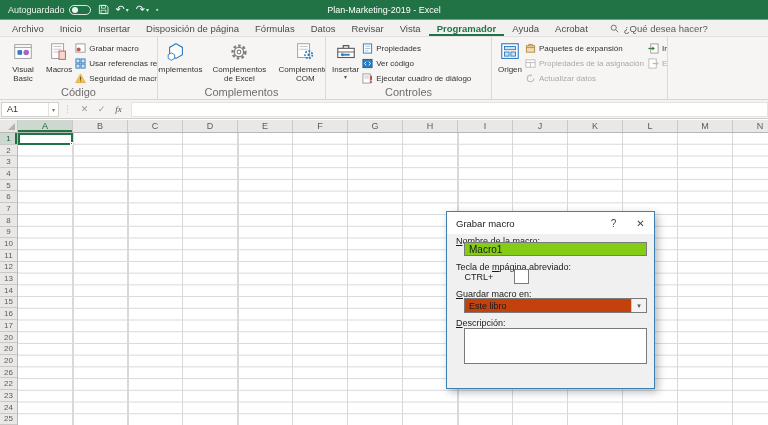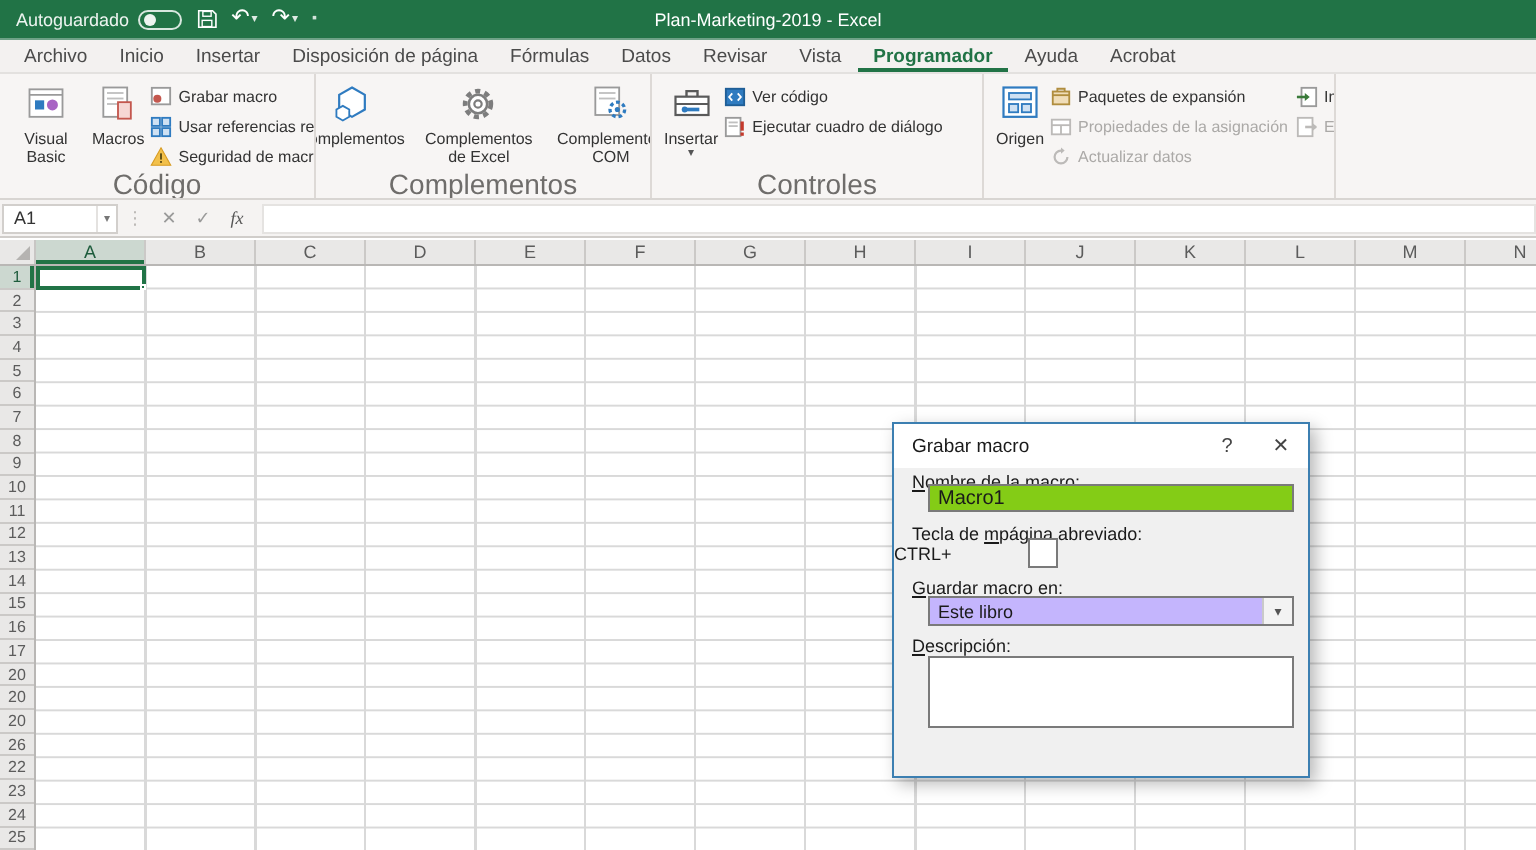--- a/index.html
+++ b/index.html
@@ -19,21 +19,21 @@
   
   .tabrow { height:17px; background:#f3f1f0; display:flex; align-items:stretch; font-size:9.5px; color:#4b4b4b; padding-left:4px; border-bottom:1px solid #e3e1df; }
   .tab { padding:0 8px; display:flex; align-items:center; cursor:pointer; white-space:nowrap; }
   .tab.active { color:#217346; font-weight:bold; box-shadow:inset 0 -2px 0 #217346; }
   .searchbox { display:flex; align-items:center; gap:5px; margin-left:14px; color:#5a5a5a; white-space:nowrap; }
 
   
   .ribbon { height:63px; background:#f7f5f4; border-bottom:1px solid #d8d5d2; display:flex; }
   .group { display:flex; flex-direction:column; border-right:1px solid #ddd9d6; overflow:hidden; }
   .group-content { flex:1; display:flex; align-items:flex-start; padding:2px 3px 0 3px; }
-  .group-label { height:12px; font-size:14px; color:#6f6d6b; text-align:center; line-height:11px; }
+  .group-label { height:12px; font-size:11px; color:#6f6d6b; text-align:center; line-height:11px; }
   .bigbtn { display:flex; flex-direction:column; align-items:center; text-align:center; font-size:8px; line-height:1.15; color:#333; padding:1px 3px; cursor:pointer; }
   .bigbtn .bico { height:24px; display:flex; align-items:center; justify-content:center; margin-bottom:1px; }
   .bigbtn.disabled { color:#a9a7a5; }
   .smallcol { display:flex; flex-direction:column; padding-top:3px; gap:2px; }
   .smallbtn { display:flex; align-items:center; gap:3px; font-size:8px; color:#333; height:13px; white-space:nowrap; cursor:pointer; }
   .smallbtn.disabled { color:#aba9a7; }
   .dd6 { font-size:6px; color:#555; }
 
   
   .formulabar { height:19px; background:#f5f3f2; display:flex; align-items:center; border-bottom:1px solid #d0cdca; }
@@ -64,23 +64,23 @@
   .selcell .handle { position:absolute; right:-2px; bottom:-2px; width:3px; height:3px; background:#217346; border:1px solid #fff; }
 
   
   .dialog { position:absolute; left:446px; top:211px; width:209px; height:178px; background:#f0f0f0; border:1px solid #3c7fb1; box-shadow:3px 3px 8px rgba(0,0,0,.28); font-size:9px; color:#1a1a1a; z-index:5; }
   .dlg-title { position:absolute; left:0; right:0; top:0; height:22px; background:#fff; display:flex; align-items:center; padding-left:9px; font-size:9.5px; }
   .dlg-ctrls { margin-left:auto; display:flex; height:100%; }
   .dlg-ctrl { width:27px; display:flex; align-items:center; justify-content:center; color:#444; font-size:10px; cursor:pointer; }
   .dlg-label { position:absolute; left:9px; white-space:nowrap; }
   .dlg-label .acc { text-decoration:underline; }
   .dlg-input { position:absolute; left:17px; right:7px; height:14px; background:#84cc16; border:1px solid #7a7a7a; font-size:10px; padding:0 4px; font-family:"Liberation Sans",sans-serif; color:#1a1a1a; }
-  .ctrl-plus { position:absolute; left:0; width:64px; text-align:left; top:271px; }
+  .ctrl-plus { position:absolute; left:0; width:64px; text-align:center; top:271px; }
   .ctrl-box { position:absolute; left:67px; top:268px; width:15px; height:15px; background:#fff; border:1px solid #7a7a7a; }
-  .combo { position:absolute; left:17px; right:7px; top:297px; height:15px; background:#c4b5fd; border:1px solid #7a7a7a; display:flex; align-items:center; }
+  .combo { position:absolute; left:17px; right:7px; top:297px; height:15px; background:#c2410c; border:1px solid #7a7a7a; display:flex; align-items:center; }
   .combo .val { padding-left:4px; flex:1; }
   .combo .cbtn { width:15px; align-self:stretch; border-left:1px solid #c9c9c9; background:#f3f3f3; display:flex; align-items:center; justify-content:center; color:#555; font-size:7px; }
   .dlg-textarea { position:absolute; left:17px; right:7px; top:327px; height:36px; background:#fff; border:1px solid #7a7a7a; resize:none; font-family:"Liberation Sans",sans-serif; font-size:9px; }
 
   svg { display:block; }
   .nowrap { white-space:nowrap; }
 </style>
 </head>
 <body>
 
@@ -117,20 +117,29 @@
   <div class="tab">Inicio</div>
   <div class="tab">Insertar</div>
   <div class="tab">Disposición de página</div>
   <div class="tab">Fórmulas</div>
   <div class="tab">Datos</div>
   <div class="tab">Revisar</div>
   <div class="tab">Vista</div>
   <div class="tab active">Programador</div>
   <div class="tab">Ayuda</div>
   <div class="tab">Acrobat</div>
+  <div class="searchbox">
+    <span>
+      <svg width="9" height="9" viewBox="0 0 12 12">
+          <circle cx="5" cy="5" r="3.4" fill="none" stroke="#5a5a5a" stroke-width="1.1"></circle>
+          <line x1="7.6" y1="7.6" x2="11" y2="11" stroke="#5a5a5a" stroke-width="1.1"></line>
+        </svg>
+    </span>
+    <span>¿Qué desea hacer?</span>
+  </div>
 </div>
 
 <div class="ribbon">
 
   <div class="group" style="width:158px">
     <div class="group-content">
       <div class="bigbtn">
         <span class="bico">
           <svg width="22" height="22" viewBox="0 0 24 24">
               <rect x="3" y="4" width="18" height="15" fill="#fff" stroke="#9a9a9a"></rect>
@@ -235,20 +244,31 @@
               <rect x="3" y="8" width="18" height="10" fill="#fff" stroke="#5a5a5a" stroke-width="1.2"></rect>
               <line x1="3" y1="12" x2="21" y2="12" stroke="#5a5a5a"></line>
               <path d="M8 15 h8" stroke="#2f7bc0" stroke-width="2"></path>
               <circle cx="8" cy="15" r="1.6" fill="#2f7bc0"></circle>
             </svg>
         </span>
         <span>Insertar</span>
         <span class="dd6">▾</span>
       </div>
       <div class="smallcol">
+        <div class="smallbtn">
+          <span>
+            <svg width="11" height="11" viewBox="0 0 12 12">
+                <rect x="1.5" y="1" width="9" height="10" fill="#fff" stroke="#2f7bc0"></rect>
+                <line x1="3.5" y1="3.5" x2="9" y2="3.5" stroke="#9dbede"></line>
+                <line x1="3.5" y1="6" x2="9" y2="6" stroke="#9dbede"></line>
+                <line x1="3.5" y1="8.5" x2="7" y2="8.5" stroke="#9dbede"></line>
+              </svg>
+          </span>
+          <span>Propiedades</span>
+        </div>
         <div class="smallbtn">
           <span>
             <svg width="11" height="11" viewBox="0 0 12 12">
                 <rect x="1" y="1.5" width="10" height="9" fill="#2f7bc0" stroke="#1f5e96"></rect>
                 <path d="M4.5 4 L2.8 6 L4.5 8" fill="none" stroke="#fff"></path>
                 <path d="M7.5 4 L9.2 6 L7.5 8" fill="none" stroke="#fff"></path>
               </svg>
           </span>
           <span>Ver código</span>
         </div>

